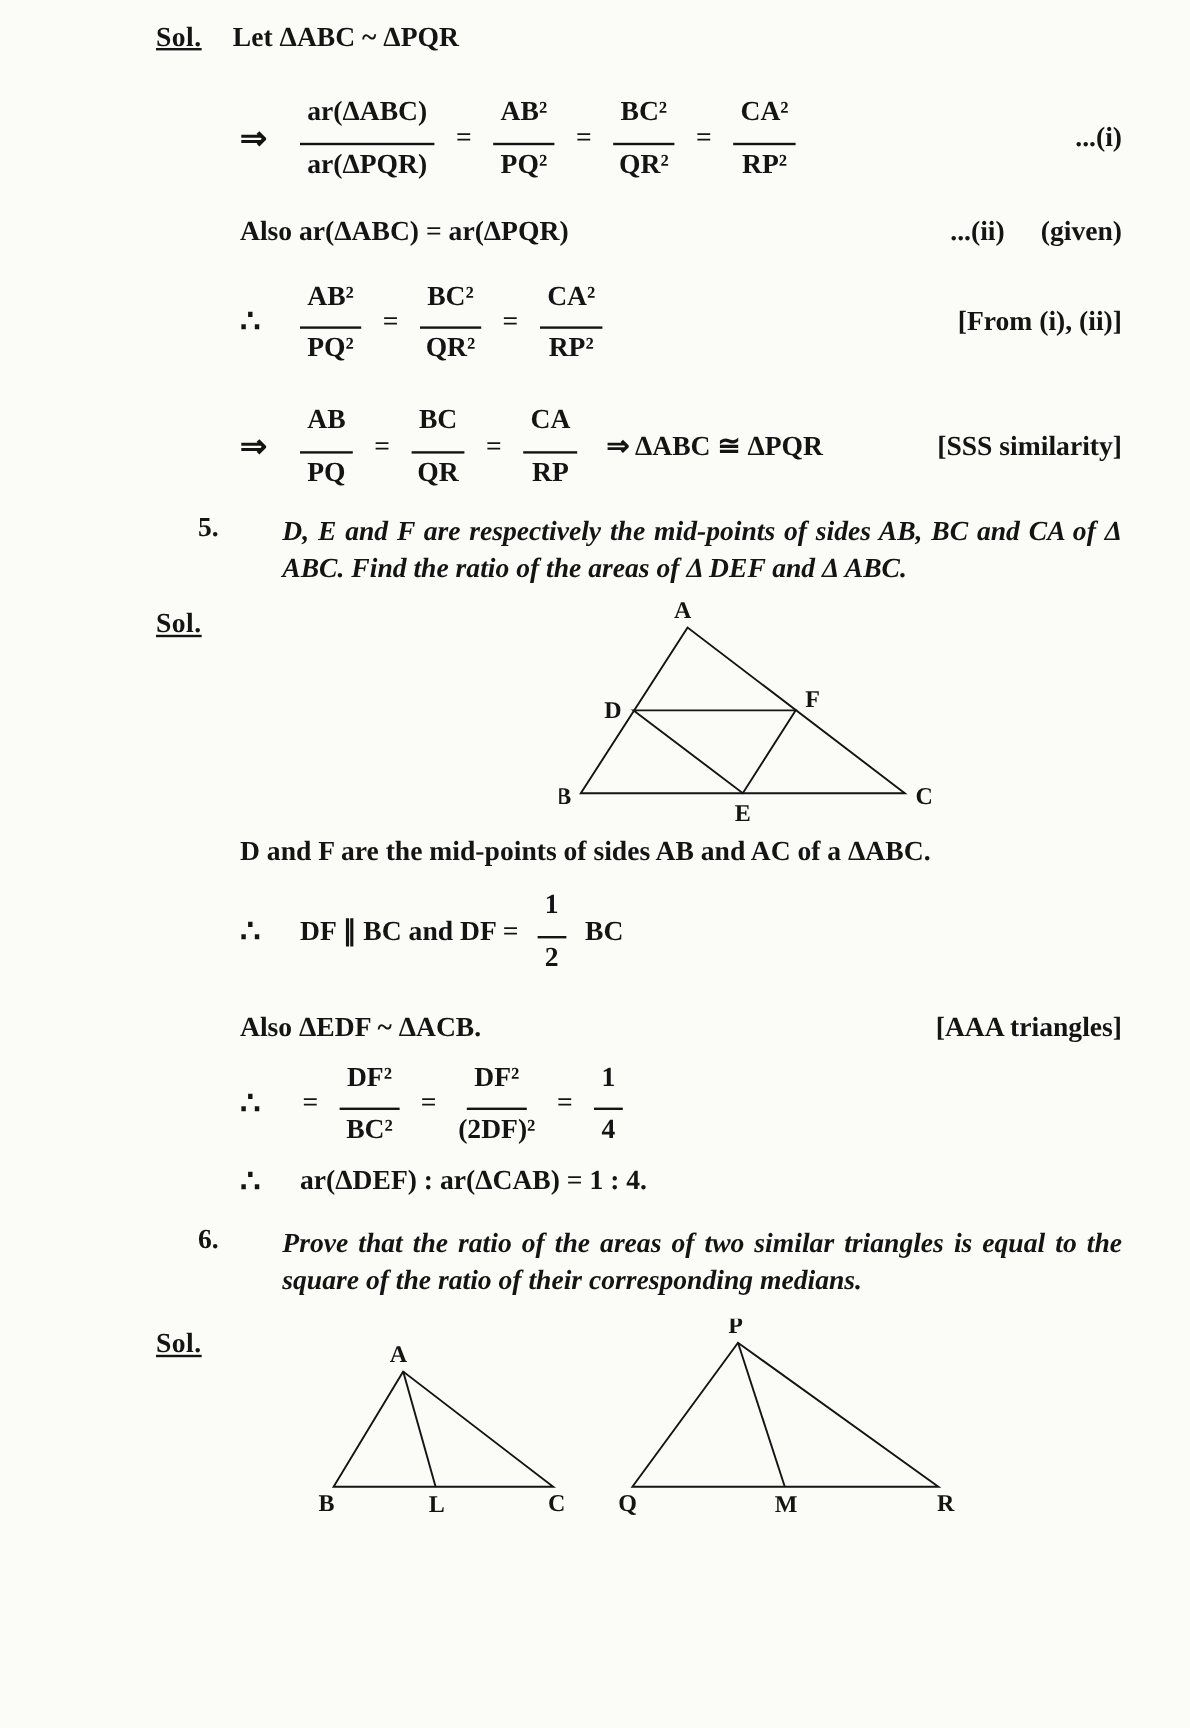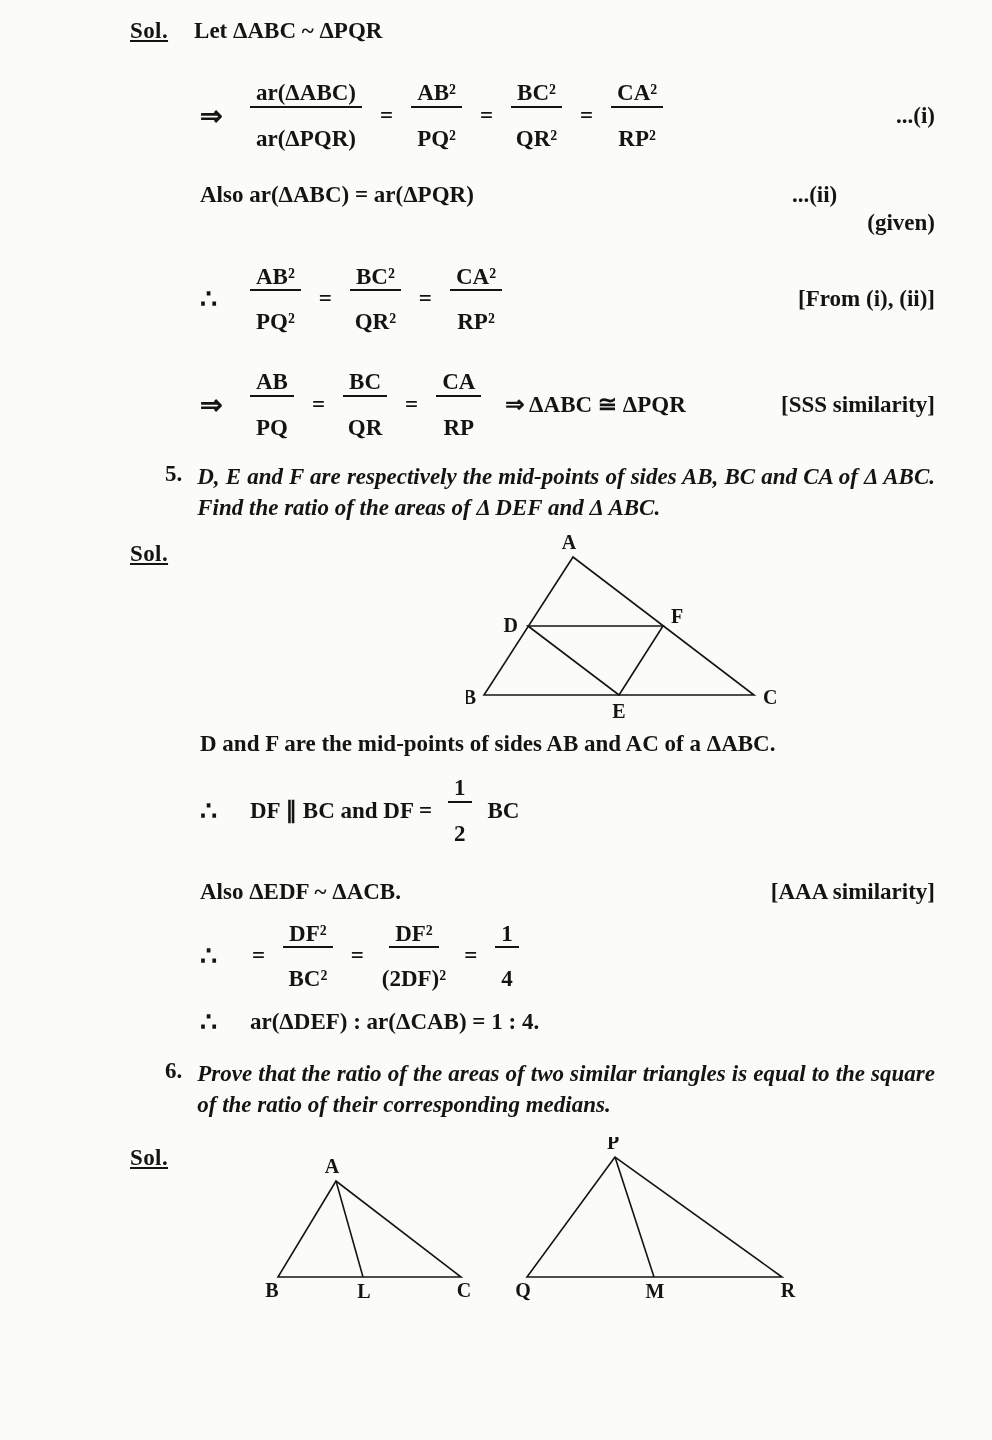--- a/index.html
+++ b/index.html
@@ -13,31 +13,31 @@
     overflow: hidden;
   }
   .page { padding: 18px 57px 0 130px; }
 
   .sol-line { display: flex; gap: 26px; align-items: baseline; }
   .sol-label { font-weight: 700; letter-spacing: 0.4px; white-space: nowrap; text-decoration: underline; }
 
   .eq-row { display: flex; align-items: center; gap: 16px; margin-left: 70px; }
   .lead { font-size: 27px; min-width: 34px; }
   .frac { display: inline-flex; flex-direction: column; align-items: center; text-align: center; line-height: 1.12; }
-  .frac .num { border-bottom: 2.4px solid #141414; padding: 0 6px 0; text-align: right; }
-  .frac .den { padding-top: 18px; }
+  .frac .num { border-bottom: 2.4px solid #141414; padding: 0 6px 13px; text-align: right; }
+  .frac .den { padding-top: 3px; }
   .op { padding: 0 2px; }
   .tag { margin-left: auto; white-space: nowrap; }
-  .tag2 { margin-left: 30px; white-space: nowrap; margin-top: 28px; }
+  .tag2 { margin-left: 30px; white-space: nowrap; }
 
   .row-indent { margin-left: 70px; display: flex; align-items: flex-start; }
 
   .problem { display: flex; gap: 15px; margin-left: 35px; }
   .problem .pnum { white-space: nowrap; }
-  .problem .ptext { font-style: italic; text-align: justify; width: 100%; line-height: 1.36; }
+  .problem .ptext { font-style: italic; text-align: justify; width: 100%; line-height: 1.36; margin-left: 38px; }
 
   .sol-diagram-row { display: flex; align-items: flex-start; }
   .sol-diagram-row .sol-label { padding-top: 8px; }
   .diagrams-bottom { display: flex; align-items: flex-end; }
   .diagrams-bottom .sol-label { align-self: flex-start; padding-top: 8px; }
 
   .diagram text { font-family: "Liberation Serif", serif; font-weight: 700; font-size: 20px; fill: #141414; }
   .diagram polygon, .diagram line { stroke: #141414; stroke-width: 1.6; fill: none; }
 </style>
 </head>
@@ -147,21 +147,21 @@
     <span>DF ∥ BC and DF =</span>
     <span class="frac">
       <span class="num">1</span>
       <span class="den">2</span>
     </span>
     <span>BC</span>
   </div>
 
   <div class="row-indent" style="margin-top:32px">
     <span>Also ΔEDF ~ ΔACB.</span>
-    <span class="tag">[AAA similarity]</span>
+    <span class="tag">[AAA triangles]</span>
   </div>
 
   <div class="eq-row" style="margin-top:16px">
     <span class="lead">∴</span>
     <span class="op">=</span>
     <span class="frac">
       <span class="num">DF²</span>
       <span class="den">BC²</span>
     </span>
     <span class="op">=</span>

